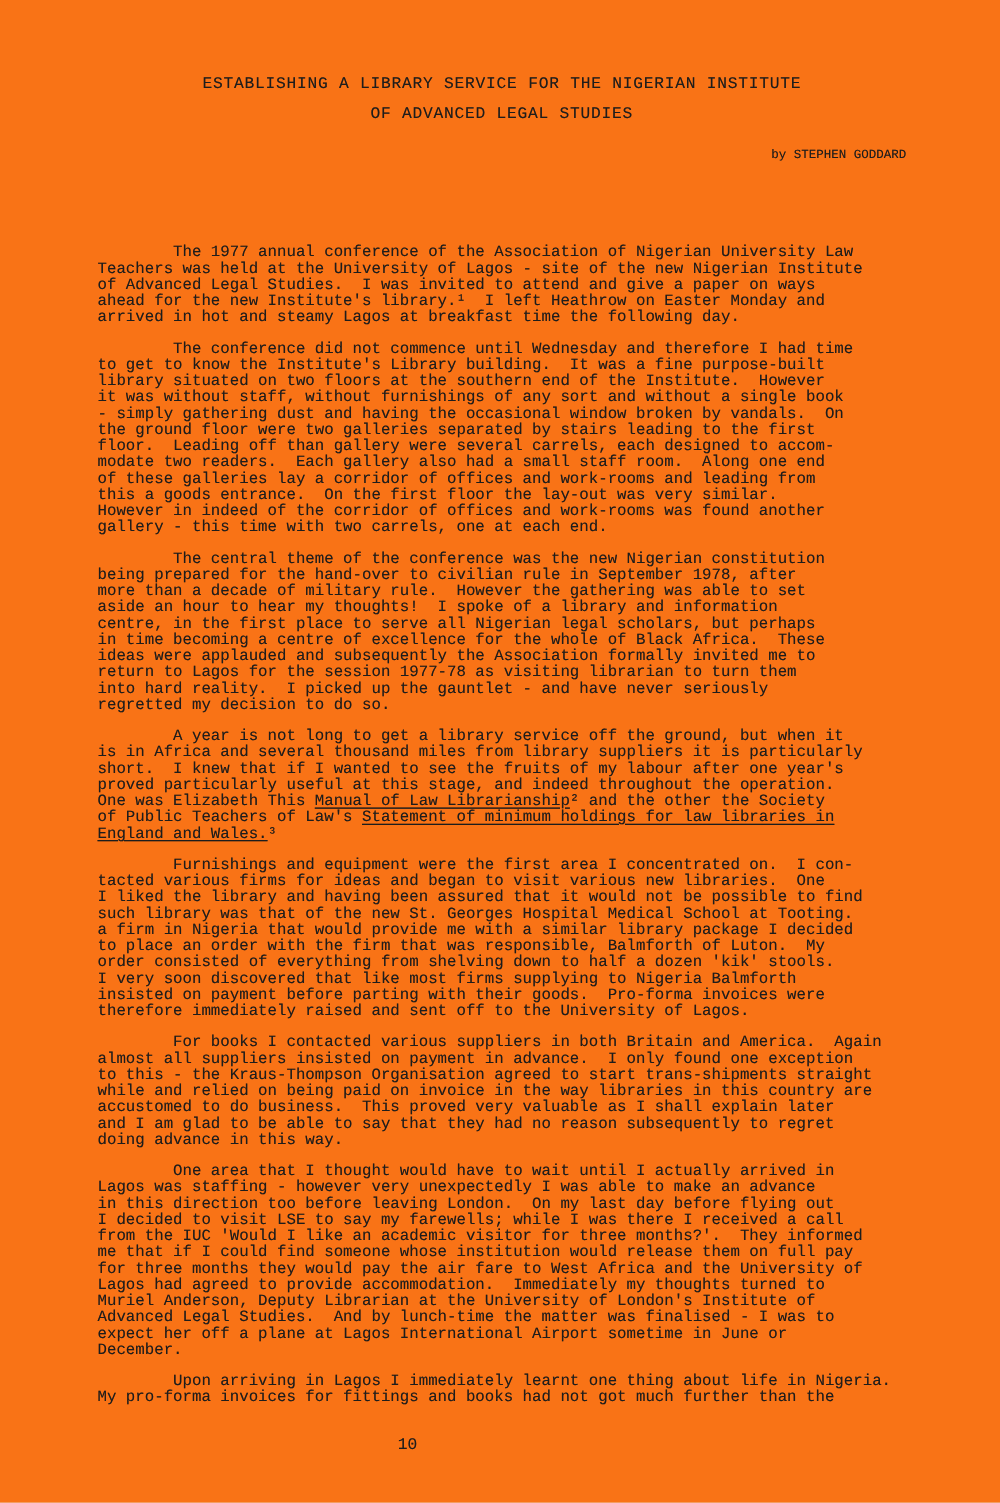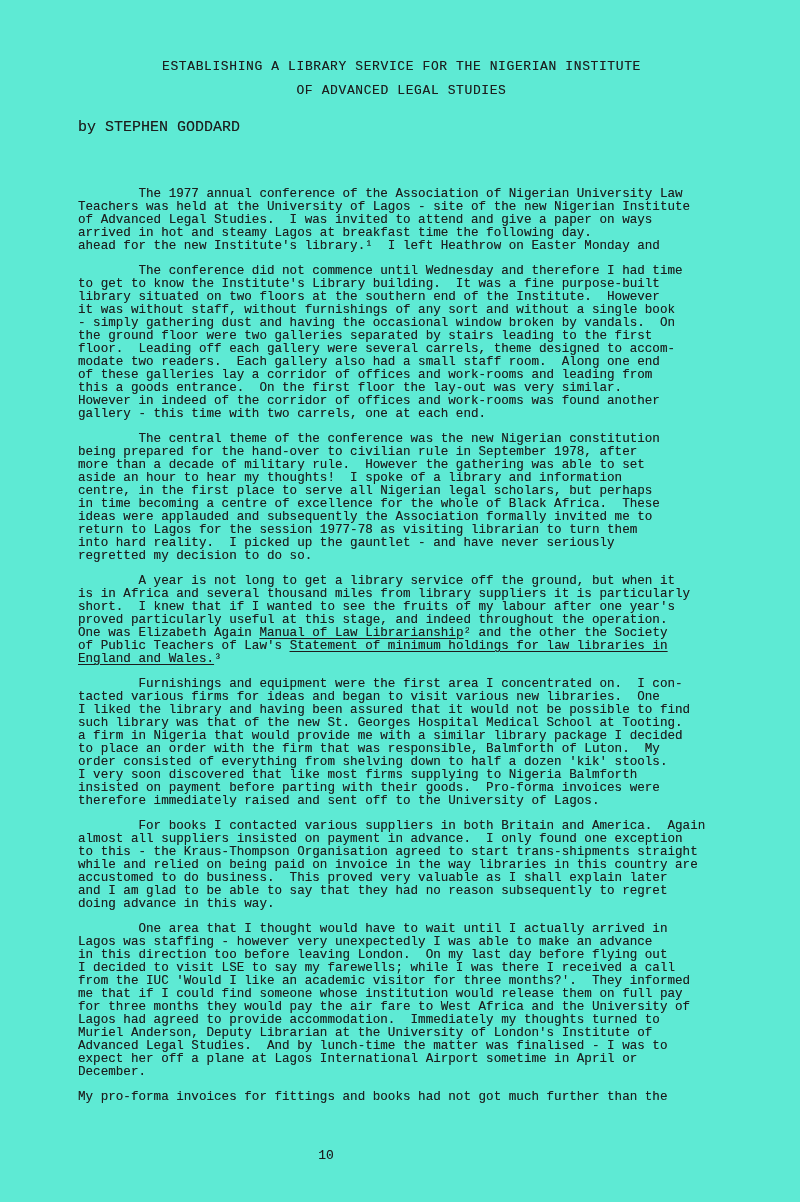--- a/index.html
+++ b/index.html
@@ -10,42 +10,43 @@
     background: #eae9e6;
     font-family: "Liberation Mono", "DejaVu Sans Mono", monospace;
     color: #1d1d1d;
     overflow: hidden;
   }
   .paper {
     position: relative;
     width: 800px;
     height: 1202px;
     padding: 55px 75px 0 78px;
-    background: #5eead4;
+    background: #f97316;
     text-shadow: 0 0 0.4px rgba(20,20,20,0.45);
   }
   .title {
     margin: 0;
     font-size: 13px;
     font-weight: normal;
     text-align: center;
     letter-spacing: 0.6px;
   }
   .title .title-line {
     display: block;
     line-height: 24px;
     white-space: pre;
   }
   .byline {
     margin-top: 16px;
-    font-size: 15px;
+    font-size: 10px;
+    text-align: right;
     white-space: pre;
   }
   .doc-body {
-    margin-top: 52px;
+    margin-top: 66px;
     font-size: 12.6px;
   }
   .para {
     margin: 0 0 12px 0;
   }
   .para:last-child { margin-bottom: 0; }
   .line {
     white-space: pre;
     line-height: 13px;
     height: 13px;
@@ -72,31 +73,31 @@
     <span class="title-line">OF ADVANCED LEGAL STUDIES</span>
   </h1>
 
   <div class="byline">by STEPHEN GODDARD</div>
 
   <div class="doc-body">
       <div class="para">
         <div class="line"><span>        The 1977 annual conference of the Association of Nigerian University Law</span></div>
         <div class="line"><span>Teachers was held at the University of Lagos - site of the new Nigerian Institute</span></div>
         <div class="line"><span>of Advanced Legal Studies.  I was invited to attend and give a paper on ways</span></div>
+        <div class="line"><span>ahead for the new Institute's library.¹  I left Heathrow on Easter Monday and</span></div>
         <div class="line"><span>arrived in hot and steamy Lagos at breakfast time the following day.</span></div>
-        <div class="line"><span>ahead for the new Institute's library.¹  I left Heathrow on Easter Monday and</span></div>
       </div>
       <div class="para">
         <div class="line"><span>        The conference did not commence until Wednesday and therefore I had time</span></div>
         <div class="line"><span>to get to know the Institute's Library building.  It was a fine purpose-built</span></div>
         <div class="line"><span>library situated on two floors at the southern end of the Institute.  However</span></div>
         <div class="line"><span>it was without staff, without furnishings of any sort and without a single book</span></div>
         <div class="line"><span>- simply gathering dust and having the occasional window broken by vandals.  On</span></div>
         <div class="line"><span>the ground floor were two galleries separated by stairs leading to the first</span></div>
-        <div class="line"><span>floor.  Leading off each gallery were several carrels, theme designed to accom-</span></div>
+        <div class="line"><span>floor.  Leading off than gallery were several carrels, each designed to accom-</span></div>
         <div class="line"><span>modate two readers.  Each gallery also had a small staff room.  Along one end</span></div>
         <div class="line"><span>of these galleries lay a corridor of offices and work-rooms and leading from</span></div>
         <div class="line"><span>this a goods entrance.  On the first floor the lay-out was very similar.</span></div>
         <div class="line"><span>However in indeed of the corridor of offices and work-rooms was found another</span></div>
         <div class="line"><span>gallery - this time with two carrels, one at each end.</span></div>
       </div>
       <div class="para">
         <div class="line"><span>        The central theme of the conference was the new Nigerian constitution</span></div>
         <div class="line"><span>being prepared for the hand-over to civilian rule in September 1978, after</span></div>
         <div class="line"><span>more than a decade of military rule.  However the gathering was able to set</span></div>
@@ -106,21 +107,21 @@
         <div class="line"><span>ideas were applauded and subsequently the Association formally invited me to</span></div>
         <div class="line"><span>return to Lagos for the session 1977-78 as visiting librarian to turn them</span></div>
         <div class="line"><span>into hard reality.  I picked up the gauntlet - and have never seriously</span></div>
         <div class="line"><span>regretted my decision to do so.</span></div>
       </div>
       <div class="para">
         <div class="line"><span>        A year is not long to get a library service off the ground, but when it</span></div>
         <div class="line"><span>is in Africa and several thousand miles from library suppliers it is particularly</span></div>
         <div class="line"><span>short.  I knew that if I wanted to see the fruits of my labour after one year's</span></div>
         <div class="line"><span>proved particularly useful at this stage, and indeed throughout the operation.</span></div>
-        <div class="line"><span>One was Elizabeth Again </span><u>Manual of Law Librarianship</u><span>² and the other the Society</span></div>
+        <div class="line"><span>One was Elizabeth This </span><u>Manual of Law Librarianship</u><span>² and the other the Society</span></div>
         <div class="line"><span>of Public Teachers of Law's </span><u>Statement of minimum holdings for law libraries in</u></div>
         <div class="line"><u>England and Wales.</u><span>³</span></div>
       </div>
       <div class="para">
         <div class="line"><span>        Furnishings and equipment were the first area I concentrated on.  I con-</span></div>
         <div class="line"><span>tacted various firms for ideas and began to visit various new libraries.  One</span></div>
         <div class="line"><span>I liked the library and having been assured that it would not be possible to find</span></div>
         <div class="line"><span>such library was that of the new St. Georges Hospital Medical School at Tooting.</span></div>
         <div class="line"><span>a firm in Nigeria that would provide me with a similar library package I decided</span></div>
         <div class="line"><span>to place an order with the firm that was responsible, Balmforth of Luton.  My</span></div>
@@ -142,22 +143,23 @@
         <div class="line"><span>        One area that I thought would have to wait until I actually arrived in</span></div>
         <div class="line"><span>Lagos was staffing - however very unexpectedly I was able to make an advance</span></div>
         <div class="line"><span>in this direction too before leaving London.  On my last day before flying out</span></div>
         <div class="line"><span>I decided to visit LSE to say my farewells; while I was there I received a call</span></div>
         <div class="line"><span>from the IUC 'Would I like an academic visitor for three months?'.  They informed</span></div>
         <div class="line"><span>me that if I could find someone whose institution would release them on full pay</span></div>
         <div class="line"><span>for three months they would pay the air fare to West Africa and the University of</span></div>
         <div class="line"><span>Lagos had agreed to provide accommodation.  Immediately my thoughts turned to</span></div>
         <div class="line"><span>Muriel Anderson, Deputy Librarian at the University of London's Institute of</span></div>
         <div class="line"><span>Advanced Legal Studies.  And by lunch-time the matter was finalised - I was to</span></div>
-        <div class="line"><span>expect her off a plane at Lagos International Airport sometime in April or</span></div>
+        <div class="line"><span>expect her off a plane at Lagos International Airport sometime in June or</span></div>
         <div class="line"><span>December.</span></div>
       </div>
       <div class="para">
+        <div class="line"><span>        Upon arriving in Lagos I immediately learnt one thing about life in Nigeria.</span></div>
         <div class="line"><span>My pro-forma invoices for fittings and books had not got much further than the</span></div>
       </div>
     </div>
 
   <div class="footer">10</div>
 </div>
 
 </body></html>

